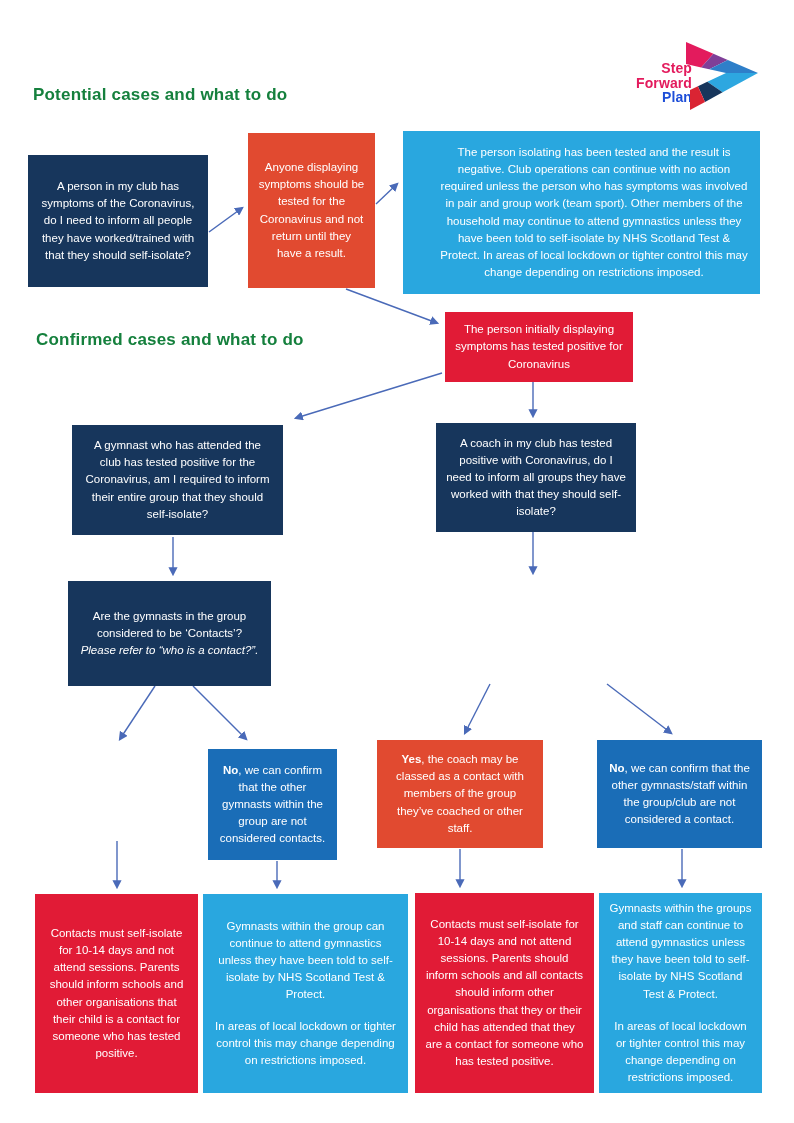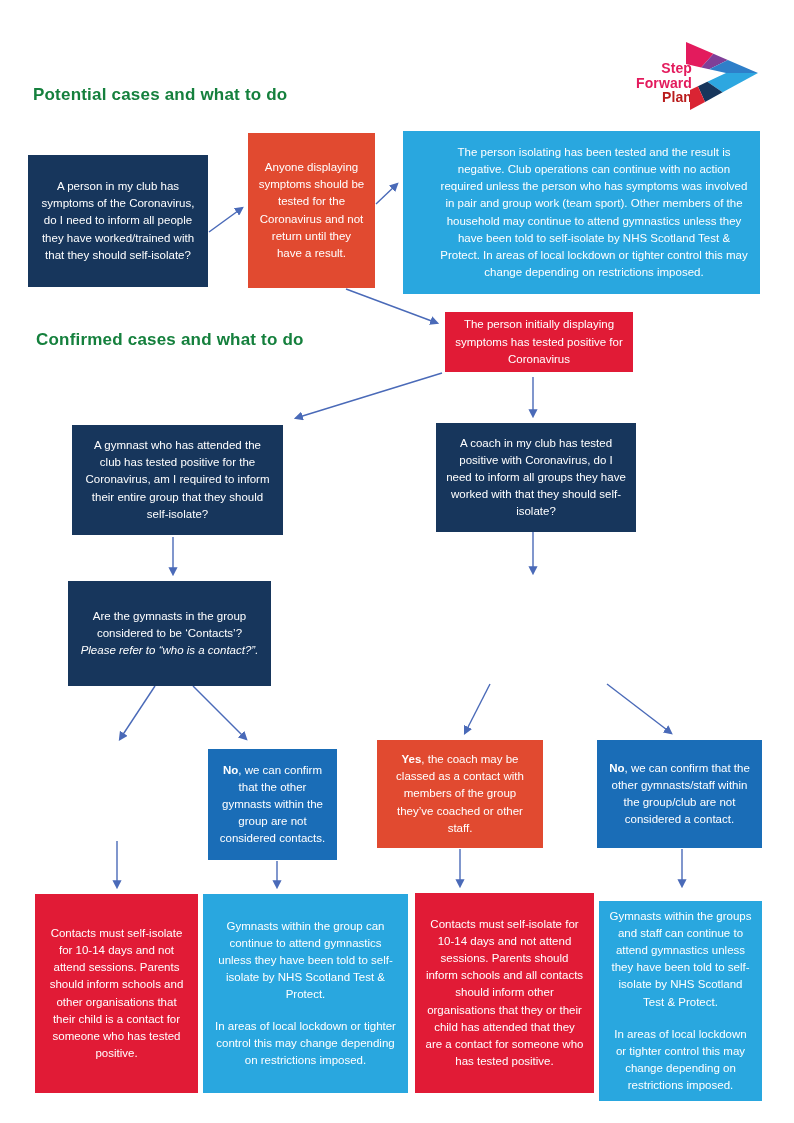--- a/index.html
+++ b/index.html
@@ -46,21 +46,21 @@
   }
   .arrows line { stroke: #4a6ab8; stroke-width: 1.4; }
   .logo { position: absolute; top: 36px; left: 590px; width: 172px; height: 84px; }
   .logo-text {
     position: absolute; top: 25px; right: 70px;
     text-align: right;
     font-size: 14px; font-weight: bold; line-height: 14.5px;
     letter-spacing: .1px;
   }
   .logo-pink { color: #e31b5d; display: block; }
-  .logo-blue { color: #b91c1c; display: block; }
+  .logo-blue { color: #1d4ed8; display: block; }
   .logo-chevron { position: absolute; top: 0; right: 0; }
   .seg-pink   { fill: #e31b5d; }
   .seg-purple { fill: #7f3f98; }
   .seg-mblue  { fill: #2e7fc9; }
   .seg-lblue  { fill: #2da7e0; }
   .seg-navy   { fill: #17365c; }
   .seg-red    { fill: #da2433; }
 </style>
 </head>
 <body>
@@ -114,21 +114,21 @@
   </div>
 
   <div class="box orange" style="left:248px; top:133px; width:127px; height:155px;">
     <span>Anyone displaying symptoms should be tested for the Coronavirus and not return until they have a result.</span>
   </div>
 
   <div class="box lblue" style="left:403px; top:131px; width:357px; height:163px;padding-left:35px;">
     <span>The person isolating has been tested and the result is negative. Club operations can continue with no action required unless the person who has symptoms was involved in pair and group work (team sport). Other members of the household may continue to attend gymnastics unless they have been told to self-isolate by NHS Scotland Test &amp; Protect. In areas of local lockdown or tighter control this may change depending on restrictions imposed.</span>
   </div>
 
-  <div class="box red" style="left:445px; top:312px; width:188px; height:60px;">
+  <div class="box red" style="left:445px; top:312px; width:188px; height:70px;">
     <span>The person initially displaying symptoms has tested positive for Coronavirus</span>
   </div>
 
   <div class="box navy" style="left:72px; top:425px; width:211px; height:110px;">
     <span>A gymnast who has attended the club has tested positive for the Coronavirus, am I required to inform their entire group that they should self-isolate?</span>
   </div>
 
   <div class="box navy" style="left:436px; top:423px; width:200px; height:109px;">
     <span>A coach in my club has tested positive with Coronavirus, do I need to inform all groups they have worked with that they should self-isolate?</span>
   </div>
@@ -158,18 +158,18 @@
 
   <div class="box lblue" style="left:203px; top:894px; width:205px; height:199px;">
     <p>Gymnasts within the group can continue to attend gymnastics unless they have been told to self-isolate by NHS Scotland Test &amp; Protect.</p>
     <p>In areas of local lockdown or tighter control this may change depending on restrictions imposed.</p>
   </div>
 
   <div class="box red" style="left:415px; top:893px; width:179px; height:200px;">
     <span>Contacts must self-isolate for 10-14 days and not attend sessions. Parents should inform schools and all contacts should inform other organisations that they or their child has attended that they are a contact for someone who has tested positive.</span>
   </div>
 
-  <div class="box lblue" style="left:599px; top:893px; width:163px; height:200px;margin-top:8px;">
+  <div class="box lblue" style="left:599px; top:893px; width:163px; height:200px;">
     <p>Gymnasts within the groups and staff can continue to attend gymnastics unless they have been told to self-isolate by NHS Scotland Test &amp; Protect.</p>
     <p>In areas of local lockdown or tighter control this may change depending on restrictions imposed.</p>
   </div>
 
 </div>
 
 </body></html>

